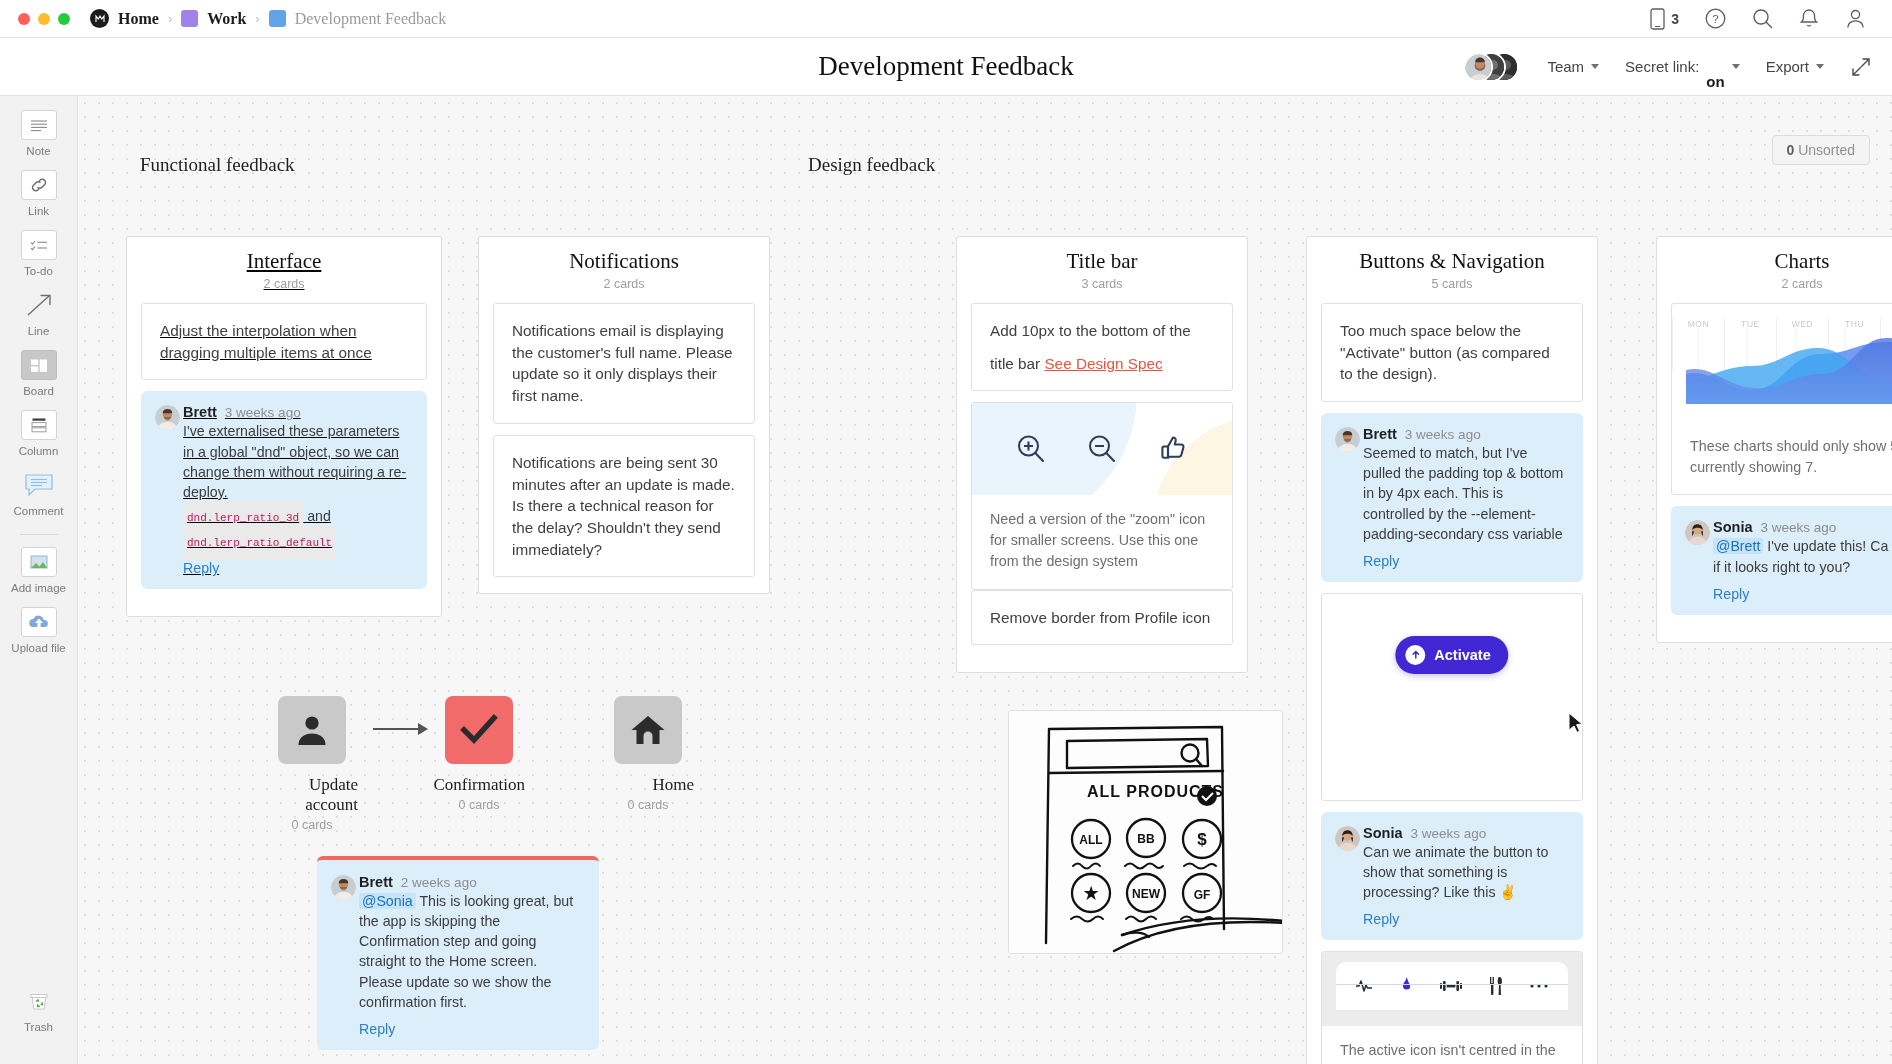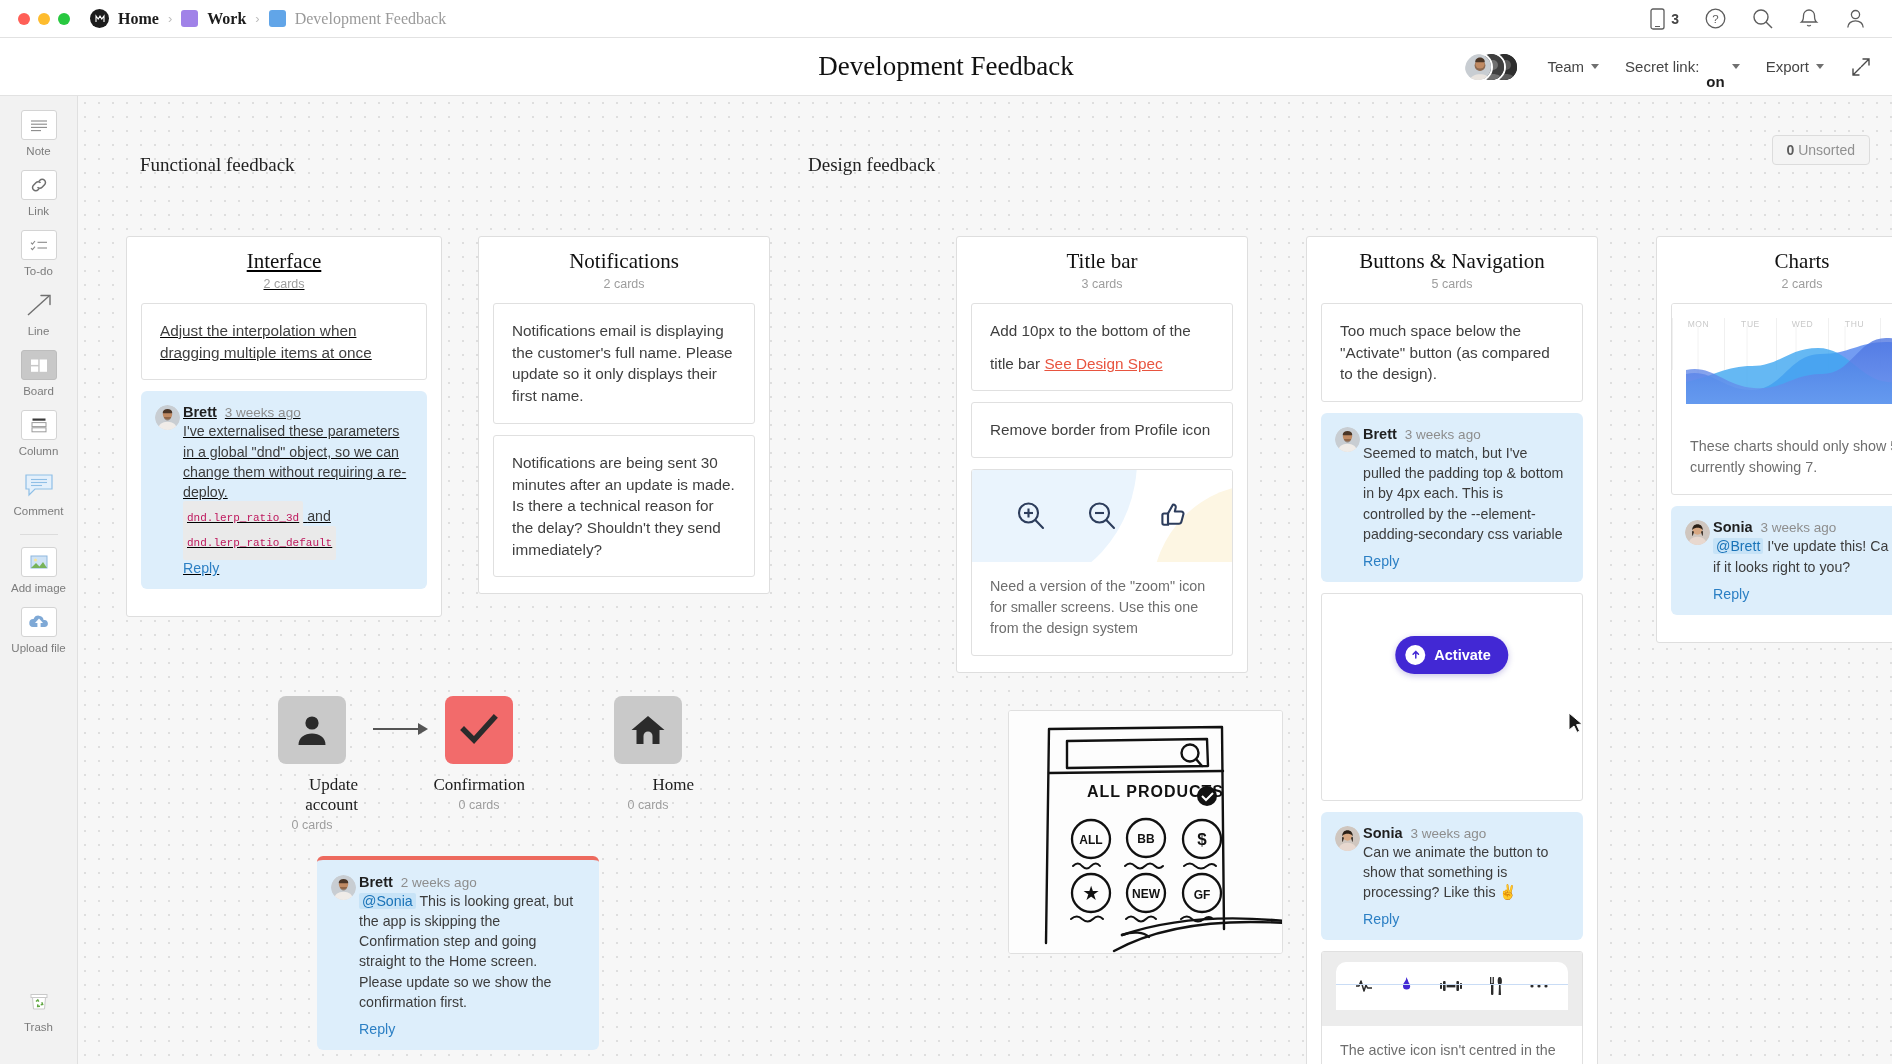--- a/index.html
+++ b/index.html
@@ -501,22 +501,20 @@
 
   <div class="col" style="left:878px; top:140px; width:292px;">
     <div class="col-title">Title bar</div>
     <div class="col-count">3 cards</div>
 
     <div class="card">
       <span>Add 10px to the bottom of the title bar</span>
       <a class="link">See Design Spec</a>
     </div>
 
-    <div class="card">Remove border from Profile icon</div>
-
     <div class="card media" style="margin-bottom:0">
       <div class="icon-strip">
         <div class="blue-blob"></div>
         <div class="yellow-blob"></div>
         <div class="glyphs">
           <svg width="34" height="34" viewBox="0 0 34 34">
             <circle cx="14.5" cy="14" r="9.5" fill="none" stroke="#2d3d5c" stroke-width="2.1"></circle>
             <line x1="21.3" y1="21" x2="29" y2="29" stroke="#2d3d5c" stroke-width="2.1" stroke-linecap="round"></line>
             <line x1="10" y1="14" x2="19" y2="14" stroke="#2d3d5c" stroke-width="2.1"></line>
             <line x1="14.5" y1="9.5" x2="14.5" y2="18.5" stroke="#2d3d5c" stroke-width="2.1"></line>
@@ -527,20 +525,22 @@
             <line x1="10" y1="14" x2="19" y2="14" stroke="#2d3d5c" stroke-width="2.1"></line>
           </svg>
           <svg width="34" height="34" viewBox="0 0 34 34">
             <path d="M12 14.5h-4a1.6 1.6 0 0 0-1.6 1.6v8a1.6 1.6 0 0 0 1.6 1.6h4z" fill="none" stroke="#2d3d5c" stroke-width="2.1"></path>
             <path d="M12 14.5l5-9c2 0 3 1.3 2.7 3l-.9 4h6.4c1.6 0 2.6 1.4 2.2 2.8l-2 7.4c-.3 1.1-1.2 2-2.5 2H12z" fill="none" stroke="#2d3d5c" stroke-width="2.1" stroke-linejoin="round"></path>
           </svg>
         </div>
       </div>
       <div class="card-cap">Need a version of the "zoom" icon for smaller screens. Use this one from the design system</div>
     </div>
+
+    <div class="card">Remove border from Profile icon</div>
   </div>
 
   <div class="col" style="left:1228px; top:140px; width:292px; padding-bottom:0;">
     <div class="col-title">Buttons &amp; Navigation</div>
     <div class="col-count">5 cards</div>
 
     <div class="card">Too much space below the "Activate" button (as compared to the design).</div>
 
     <div class="comment">
       <span class="cm-av">

